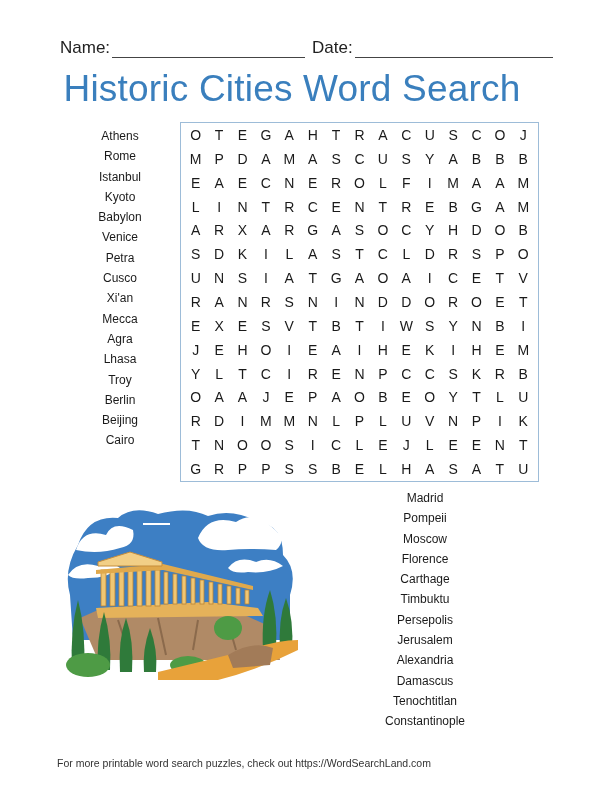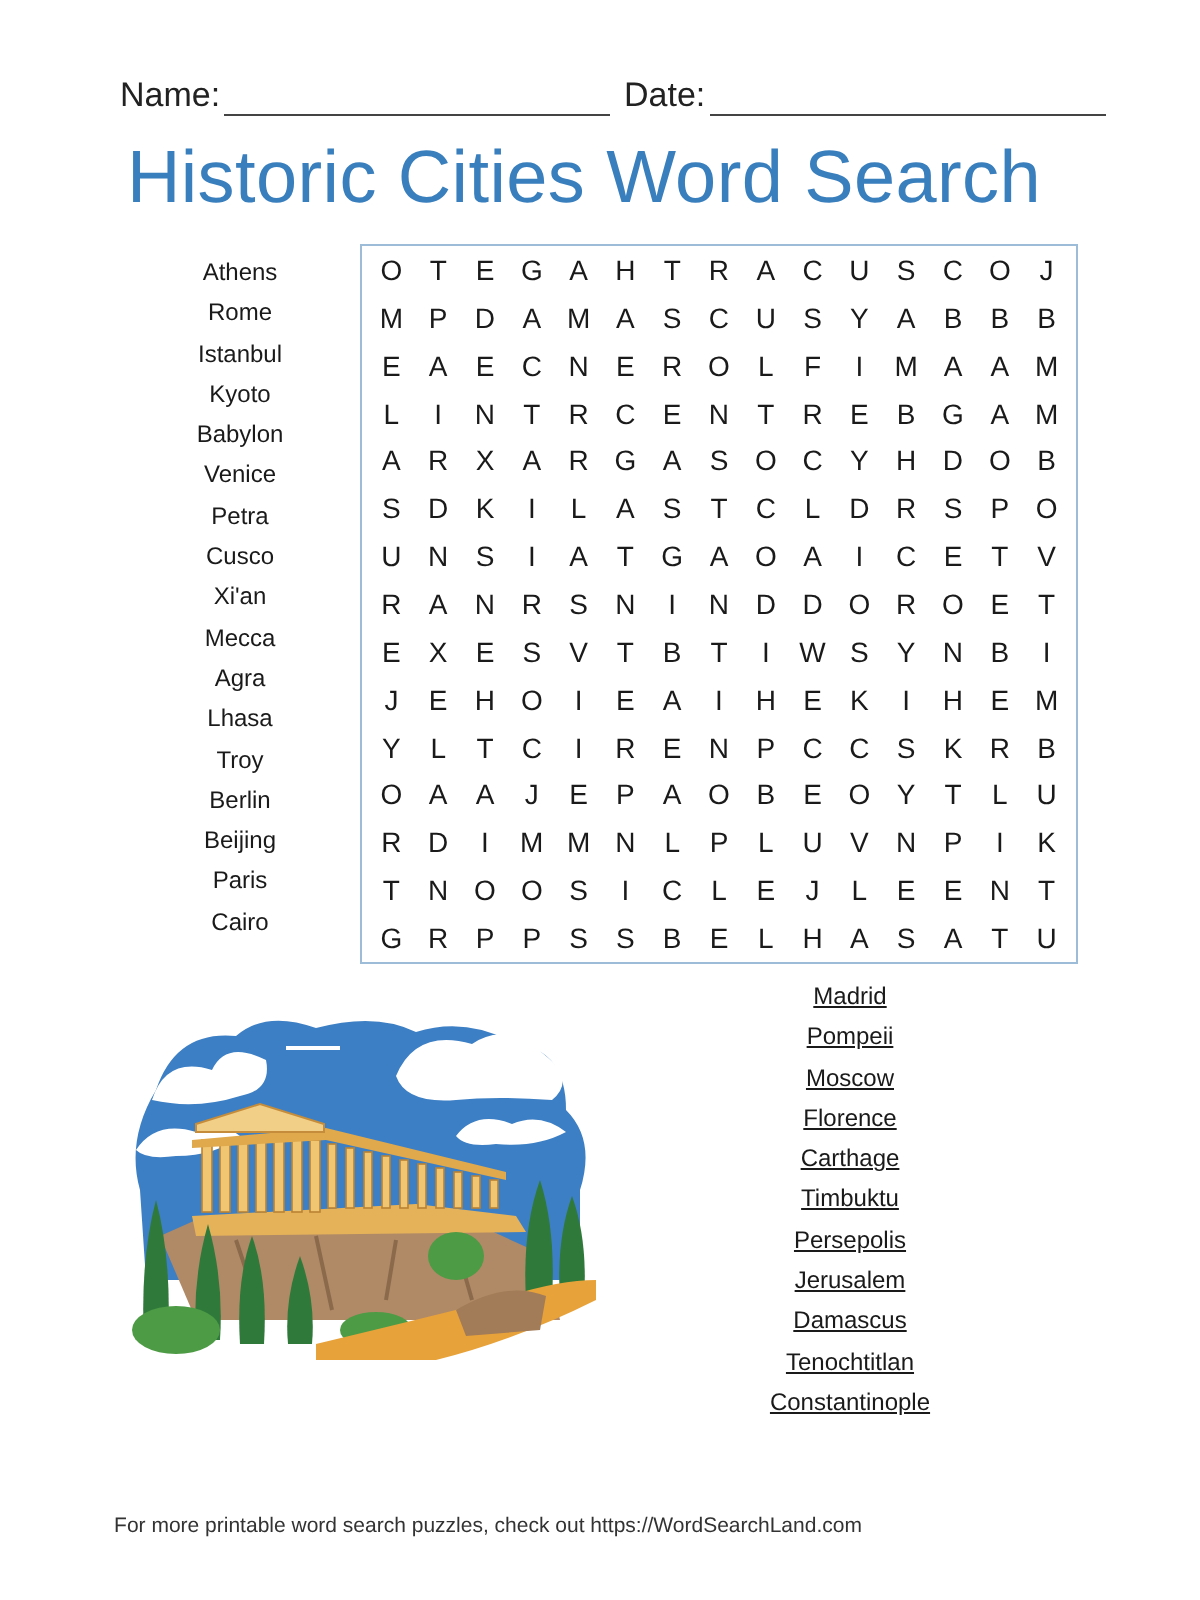--- a/index.html
+++ b/index.html
@@ -14,21 +14,21 @@
   #date-field { left: 312px; }
   #date-field .line { width: 198px; }
   .title {
     position: absolute; top: 68px; left: 0; width: 584px; text-align: center;
     font-size: 37px; color: #3a7fbd; letter-spacing: 0.2px;
   }
   .words-left {
     position: absolute; left: 60px; top: 126px; width: 120px; text-align: center;
   }
   .words-right {
-    position: absolute; left: 350px; top: 488px; width: 150px; text-align: center; text-decoration: underline;
+    position: absolute; left: 350px; top: 488px; width: 150px; text-align: center;
   }
   .word { font-size: 12px; line-height: 20.3px; height: 20.3px; color: #1a1a1a; }
   .grid {
     position: absolute; left: 180px; top: 122px; width: 359px; height: 360px;
     border: 1px solid #9dbcd8; box-sizing: border-box;
     display: grid; grid-template-columns: repeat(15, 1fr); grid-template-rows: repeat(15, 1fr);
     padding: 0 3px 0 3px;
   }
   .cell { display: flex; align-items: center; justify-content: center; font-size: 14px; color: #1a1a1a; }
   .illus { position: absolute; left: 58px; top: 500px; width: 245px; height: 185px; }
@@ -58,21 +58,20 @@
     <div class="word">Venice</div>
     <div class="word">Petra</div>
     <div class="word">Cusco</div>
     <div class="word">Xi'an</div>
     <div class="word">Mecca</div>
     <div class="word">Agra</div>
     <div class="word">Lhasa</div>
     <div class="word">Troy</div>
     <div class="word">Berlin</div>
     <div class="word">Beijing</div>
-    <div class="word">Paris</div>
     <div class="word">Cairo</div>
   </div>
 
 <div class="grid" id="grid">
     <div class="cell">O</div>
     <div class="cell">T</div>
     <div class="cell">E</div>
     <div class="cell">G</div>
     <div class="cell">A</div>
     <div class="cell">H</div>
@@ -299,20 +298,21 @@
 
 <div class="words-right" id="words-right">
     <div class="word">Madrid</div>
     <div class="word">Pompeii</div>
     <div class="word">Moscow</div>
     <div class="word">Florence</div>
     <div class="word">Carthage</div>
     <div class="word">Timbuktu</div>
     <div class="word">Persepolis</div>
     <div class="word">Jerusalem</div>
+    <div class="word">Alexandria</div>
     <div class="word">Damascus</div>
     <div class="word">Tenochtitlan</div>
     <div class="word">Constantinople</div>
   </div>
 
 <div class="illus">
   <svg width="245" height="185" viewBox="0 0 245 185">
 
     <path d="M20,45 Q30,15 60,18 Q75,5 100,14 Q130,6 150,16 Q175,8 200,22 Q225,25 225,55 Q240,70 232,95 L232,140 L15,140 L12,95 Q5,70 20,45 Z" fill="#3d7fc4"></path>
 

